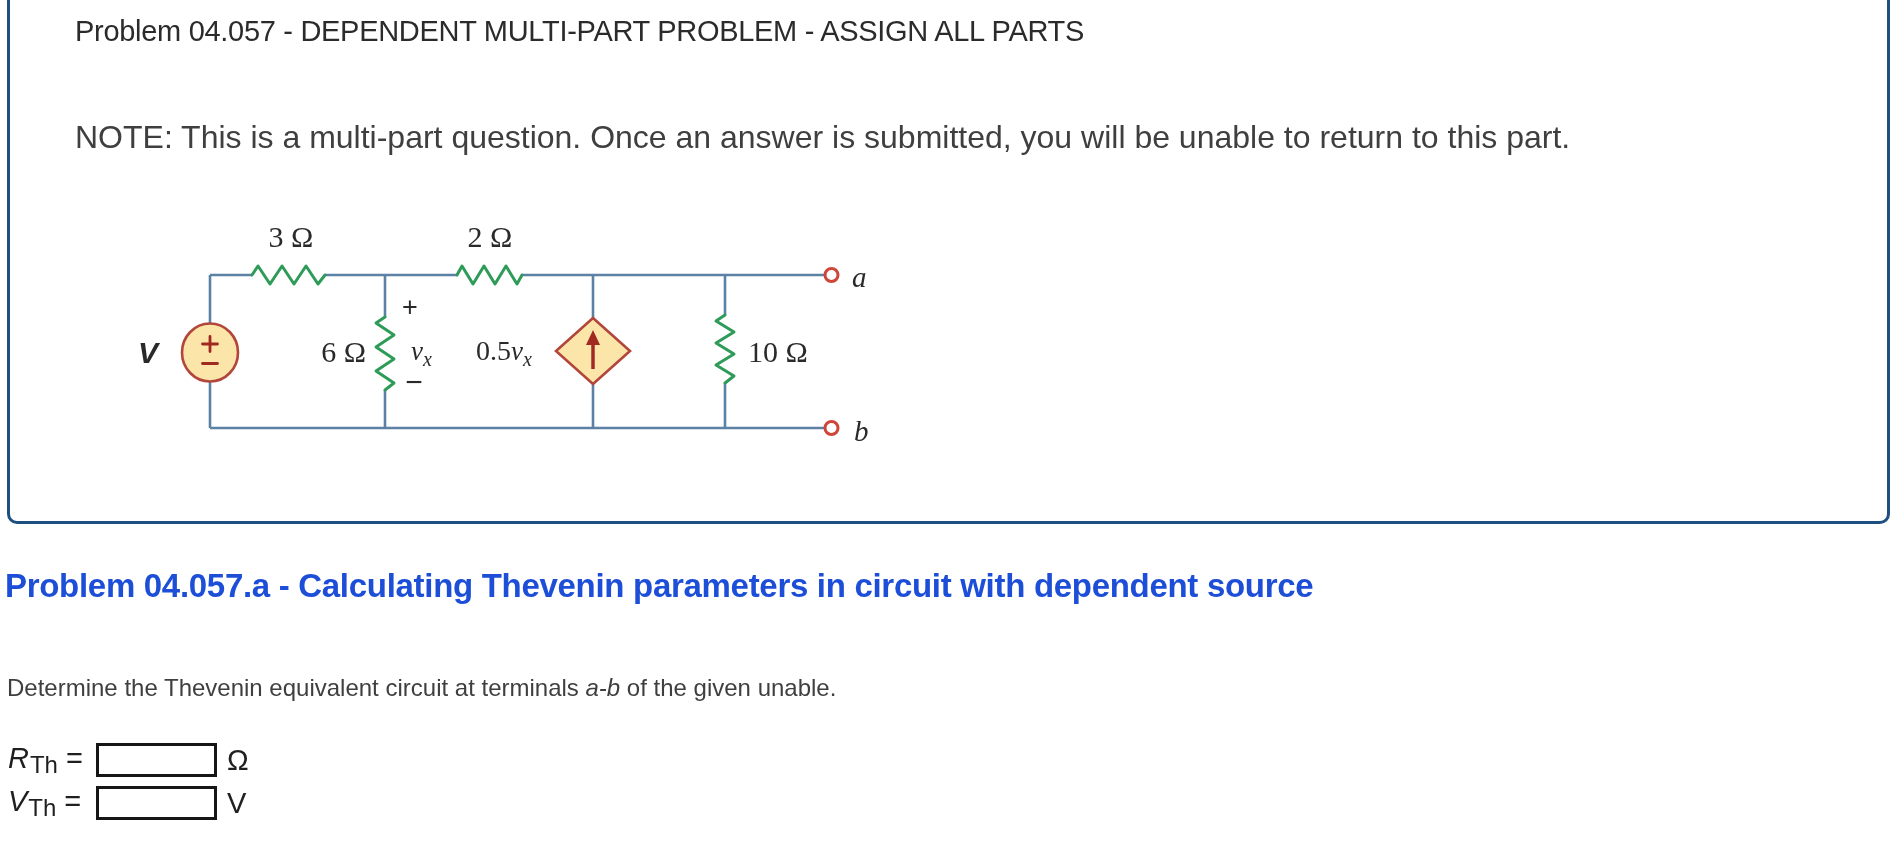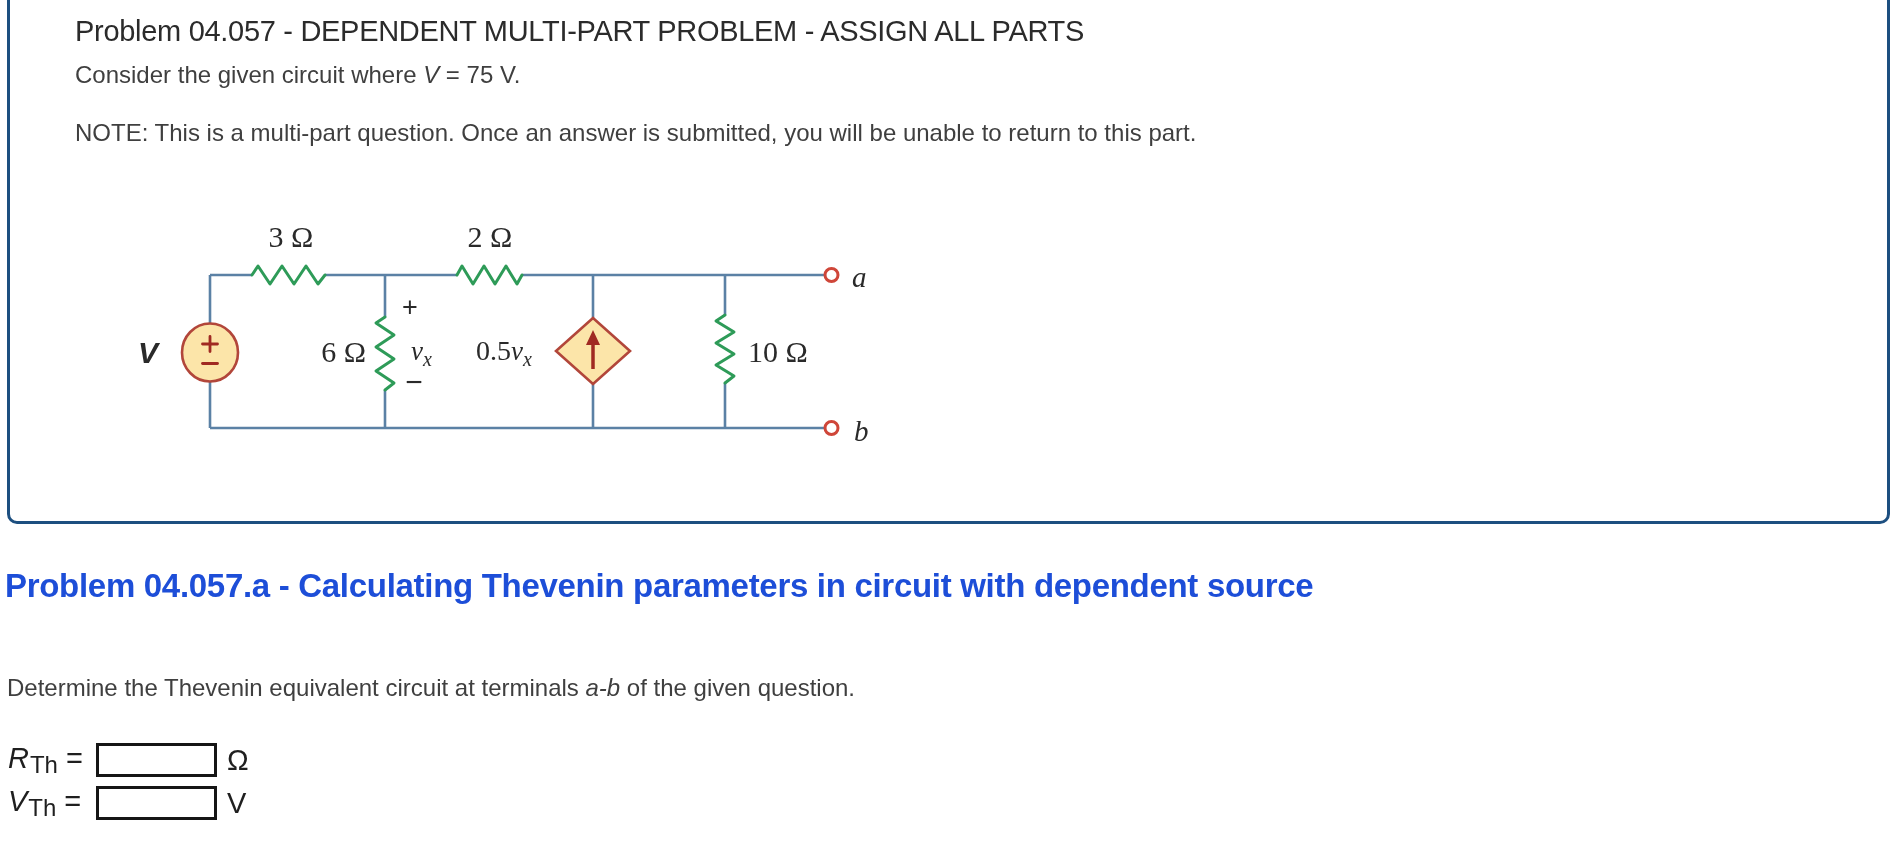--- a/index.html
+++ b/index.html
@@ -27,21 +27,21 @@
     font-size: 29px; font-weight: normal; color: #2b2b2b;
     letter-spacing: -0.3px;
     white-space: nowrap;
   }
   .box-intro {
     position: absolute; left: 65px; top: 68px;
     font-size: 24px; color: #3f3f3f; white-space: nowrap;
   }
   .box-note {
     position: absolute; left: 65px; top: 126px;
-    font-size: 24px; color: #3f3f3f; white-space: nowrap;
+    font-size: 32px; color: #3f3f3f; white-space: nowrap;
   }
   .var-italic { font-style: italic; }
 
   
   .circuit-svg {
     position: absolute; left: 0; top: 0;
     width: 950px; height: 470px;
   }
   .circuit-svg text { fill: #2a2a2a; }
   .lbl-serif  { font-family: "Liberation Serif", serif; font-size: 30px; }
@@ -92,21 +92,20 @@
     font-size: 22px; padding: 0 6px;
     font-family: "Liberation Sans", sans-serif;
   }
   .unit { margin-left: 10px; font-size: 29px; color: #1f1f1f; }
 </style>
 </head>
 <body>
 
 <div class="problem-box">
   <div class="box-title">Problem 04.057 - DEPENDENT MULTI-PART PROBLEM - ASSIGN ALL PARTS</div>
-  <div class="box-intro"><span>Consider the given circuit where </span><span class="var-italic">V</span><span> = 75 V.</span></div>
   <div class="box-note">NOTE: This is a multi-part question. Once an answer is submitted, you will be unable to return to this part.</div>
 </div>
 
 <svg class="circuit-svg" viewBox="0 0 950 470">
 
   <path class="wire" d="M210 275 H252 M325 275 H457 M522 275 H824"></path>
   <path class="wire" d="M210 428 H824"></path>
   <path class="wire" d="M210 275 V324 M210 381 V428"></path>
   <path class="wire" d="M385 275 V317 M385 390 V428"></path>
   <path class="wire" d="M593 275 V318 M593 384 V428"></path>
@@ -143,21 +142,21 @@
   <text class="lbl-minus" x="414" y="392" text-anchor="middle">−</text>
 
   <text x="476" y="360"><tspan class="lbl-coeff">0.5</tspan><tspan class="lbl-var">v</tspan><tspan class="lbl-sub" dy="6">x</tspan></text>
 
   <text class="lbl-term" x="852" y="287" text-anchor="start">a</text>
   <text class="lbl-term" x="854" y="441" text-anchor="start">b</text>
 </svg>
 
 <div class="section-heading">Problem 04.057.a - Calculating Thevenin parameters in circuit with dependent source</div>
 
-<div class="prompt"><span>Determine the Thevenin equivalent circuit at terminals </span><span class="var-italic">a-b</span><span> of the given question.</span></div>
+<div class="prompt"><span>Determine the Thevenin equivalent circuit at terminals </span><span class="var-italic">a-b</span><span> of the given unable.</span></div>
 
 <div class="answer-row row-rth">
   <span class="math-label"><i>R</i><sub>Th</sub><span class="eq">=</span></span>
   <input class="ans-input" type="text" value="" style="">
   <span class="unit">Ω</span>
 </div>
 
 <div class="answer-row row-vth">
   <span class="math-label"><i>V</i><sub>Th</sub><span class="eq">=</span></span>
   <input class="ans-input" type="text" value="" style="">

